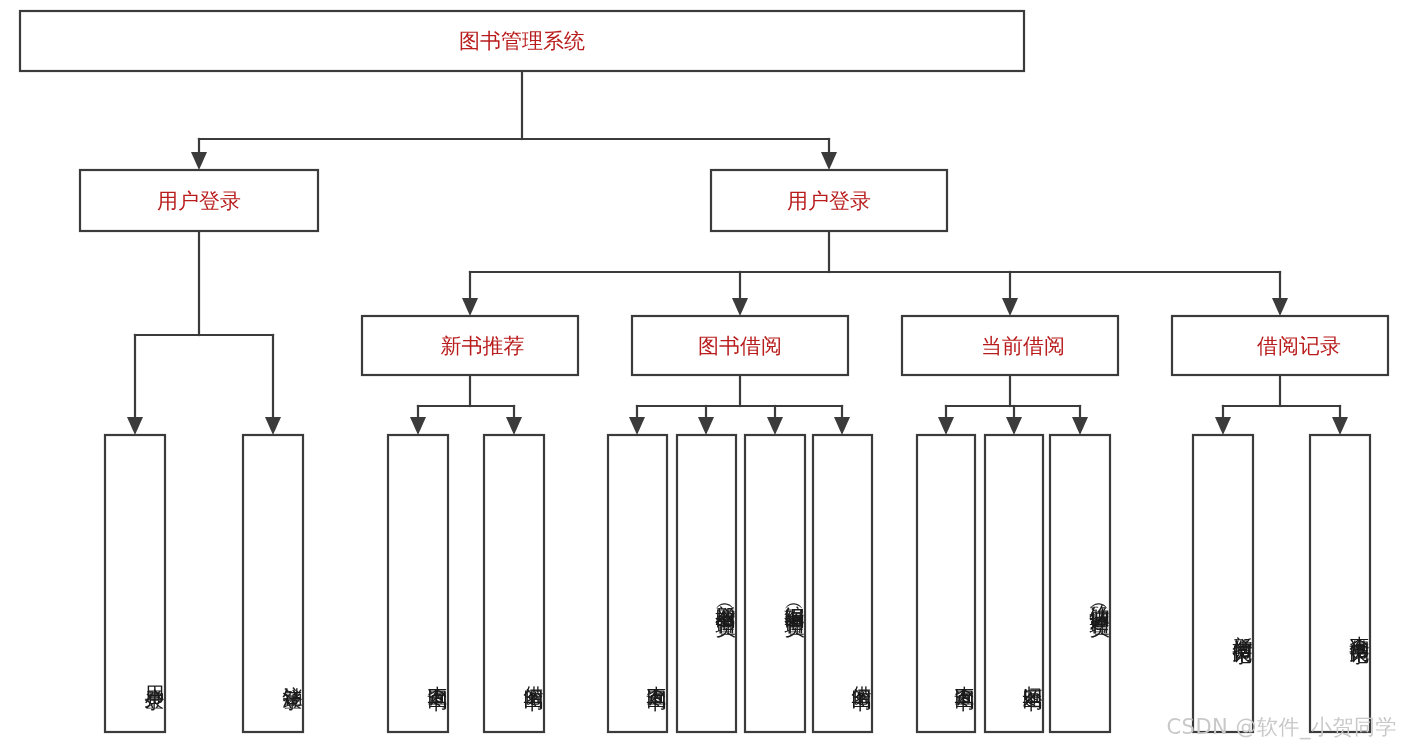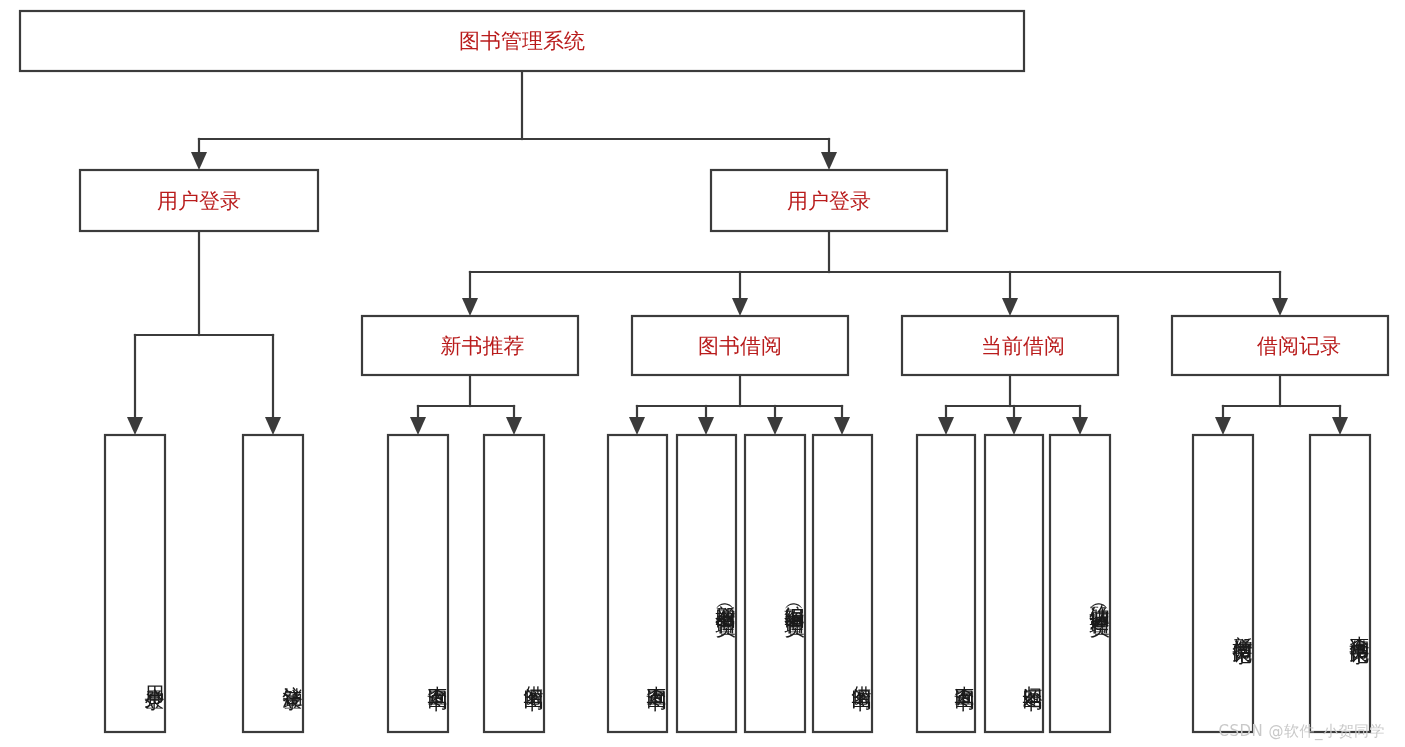--- a/index.html
+++ b/index.html
@@ -65,24 +65,24 @@
     font-size: 21px;
     color: #b91c1c;
     display: flex;
     align-items: center;
     justify-content: center;
     white-space: nowrap;
     pointer-events: none;
   }
   .watermark {
     position: absolute;
-    right: 20px;
+    right: 8px;
     bottom: 6px;
     font-family: "DejaVu Sans", "Liberation Sans", sans-serif;
-    font-size: 15px;
+    font-size: 21px;
     color: #c9c9c9;
     white-space: nowrap;
     letter-spacing: 0.5px;
   }
 </style>
 </head>
 <body>
 
 <div id="diagram-root">
 

